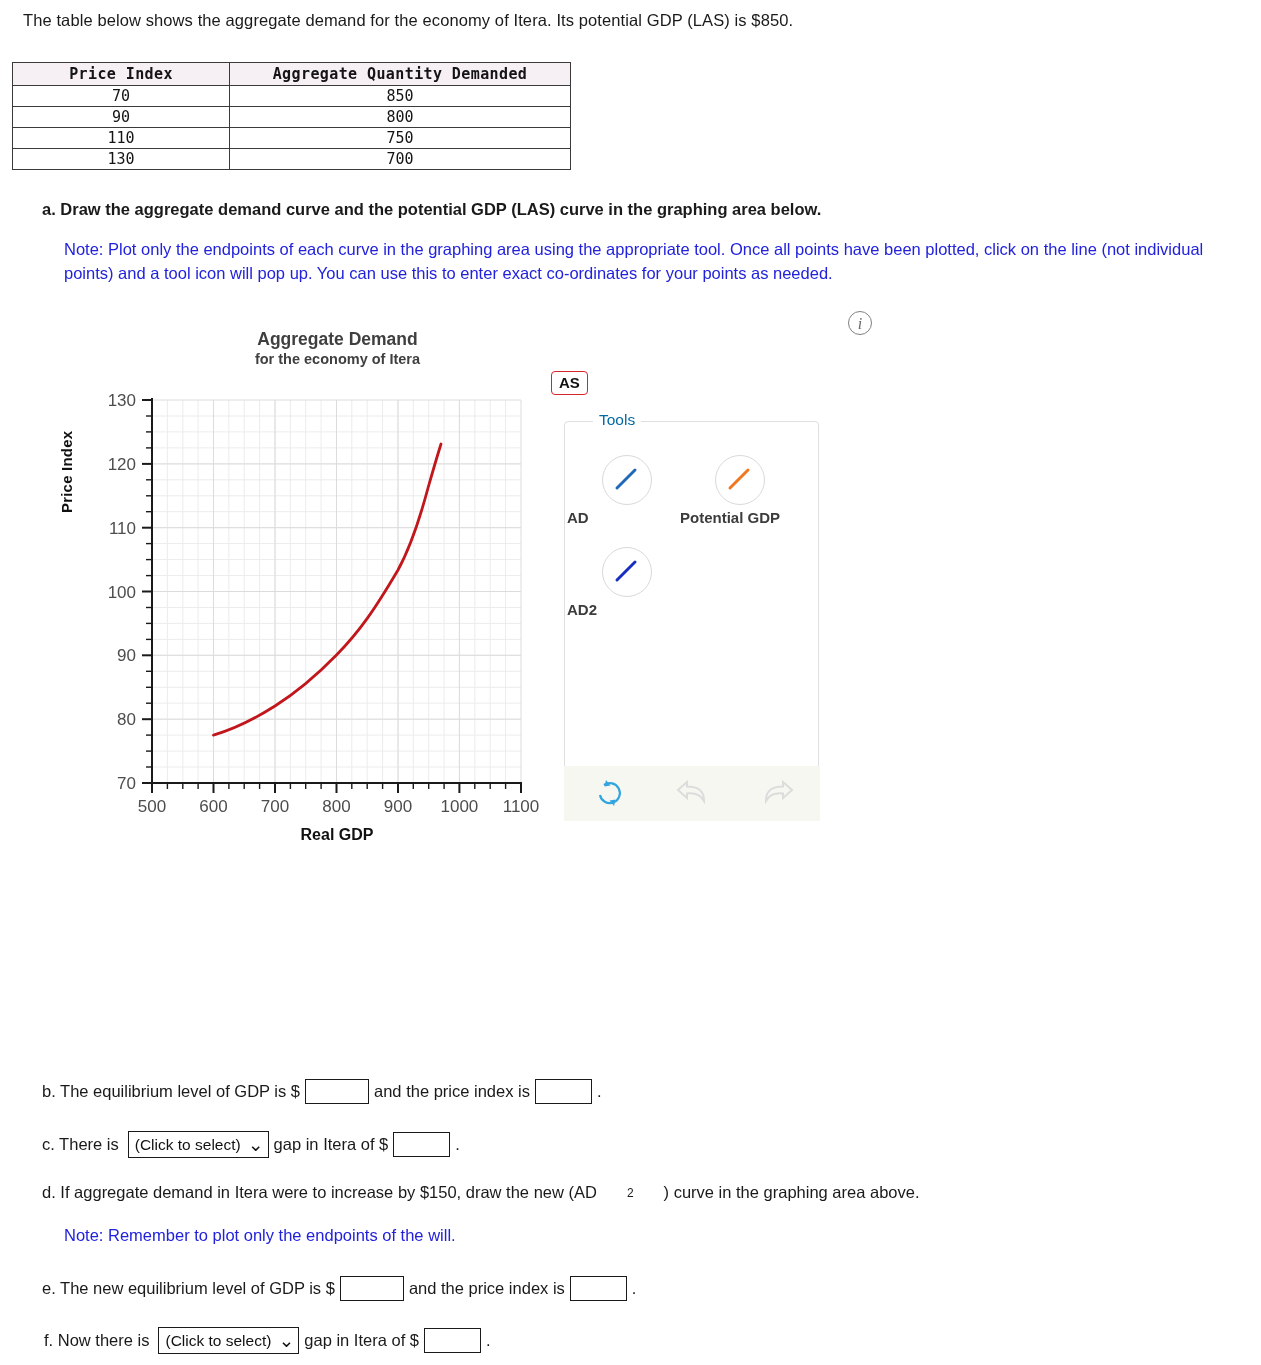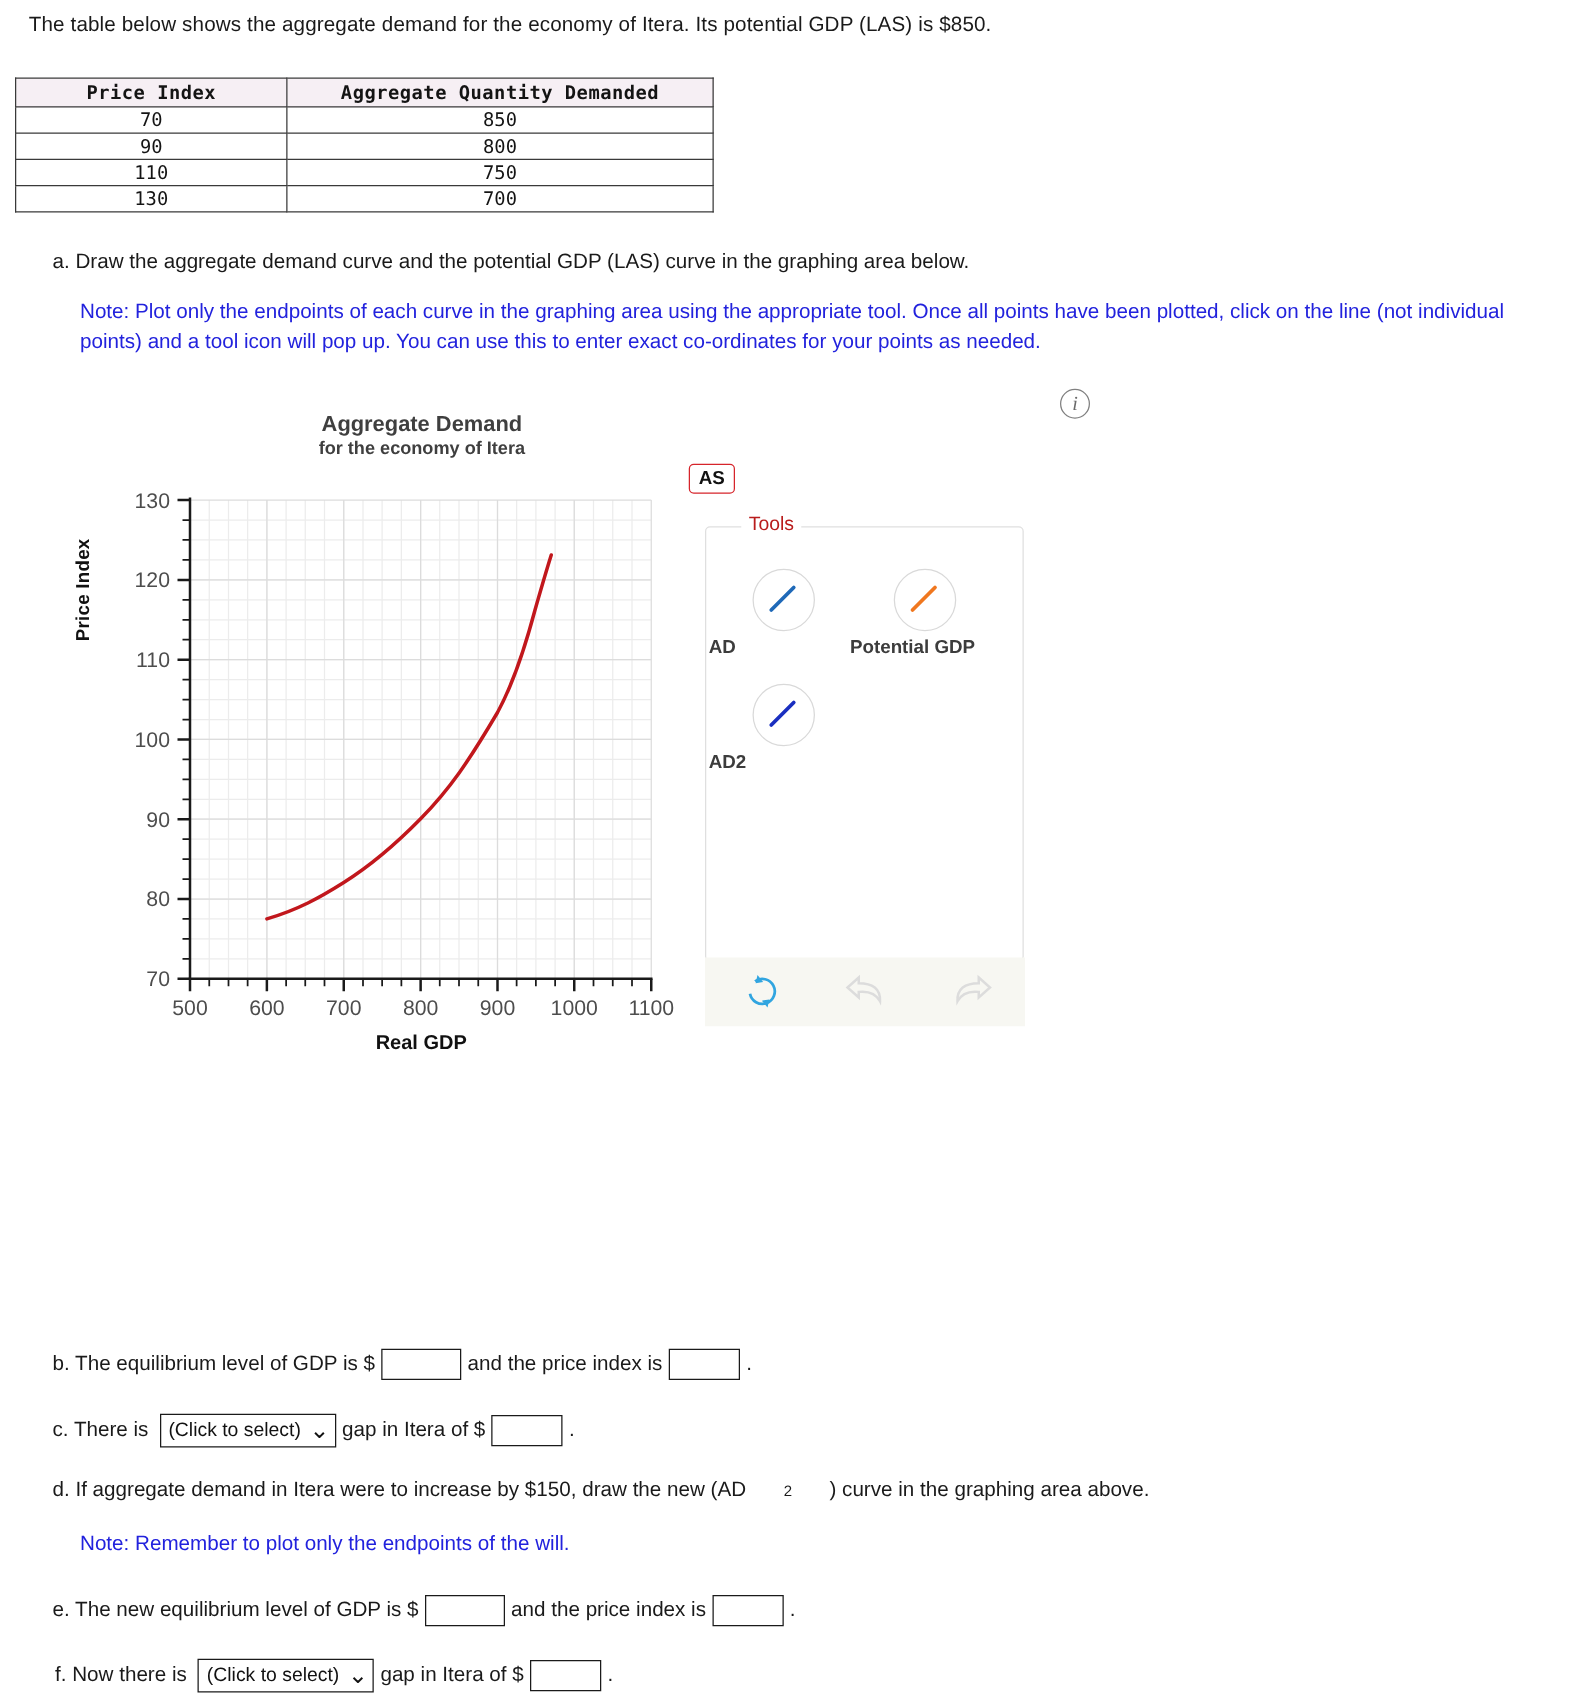--- a/index.html
+++ b/index.html
@@ -57,20 +57,21 @@
   .col-price { width: 196px; }
   .col-qty   { width: 320px; }
 
   
   .part-a {
     position: absolute;
     left: 42px;
     top: 200px;
     font-size: 16.5px;
     color: #1a1a1a;
+    font-weight: bold;
   }
   .note-a {
     position: absolute;
     left: 64px;
     top: 238px;
     width: 1180px;
     color: #2222dd;
     font-size: 16.5px;
     line-height: 1.45;
   }
@@ -172,21 +173,21 @@
     background: #ffffff;
     box-sizing: border-box;
   }
   .tools-legend {
     position: absolute;
     left: 28px;
     top: -11px;
     background: #ffffff;
     padding: 0 6px;
     font-size: 15.5px;
-    color: #b91c1c;
+    color: #0369a1;
   }
   .tool {
     position: absolute;
     text-align: left;
     width: 120px;
     font-weight: bold;
   }
   .tool-circle {
     width: 48px;
     height: 48px;

